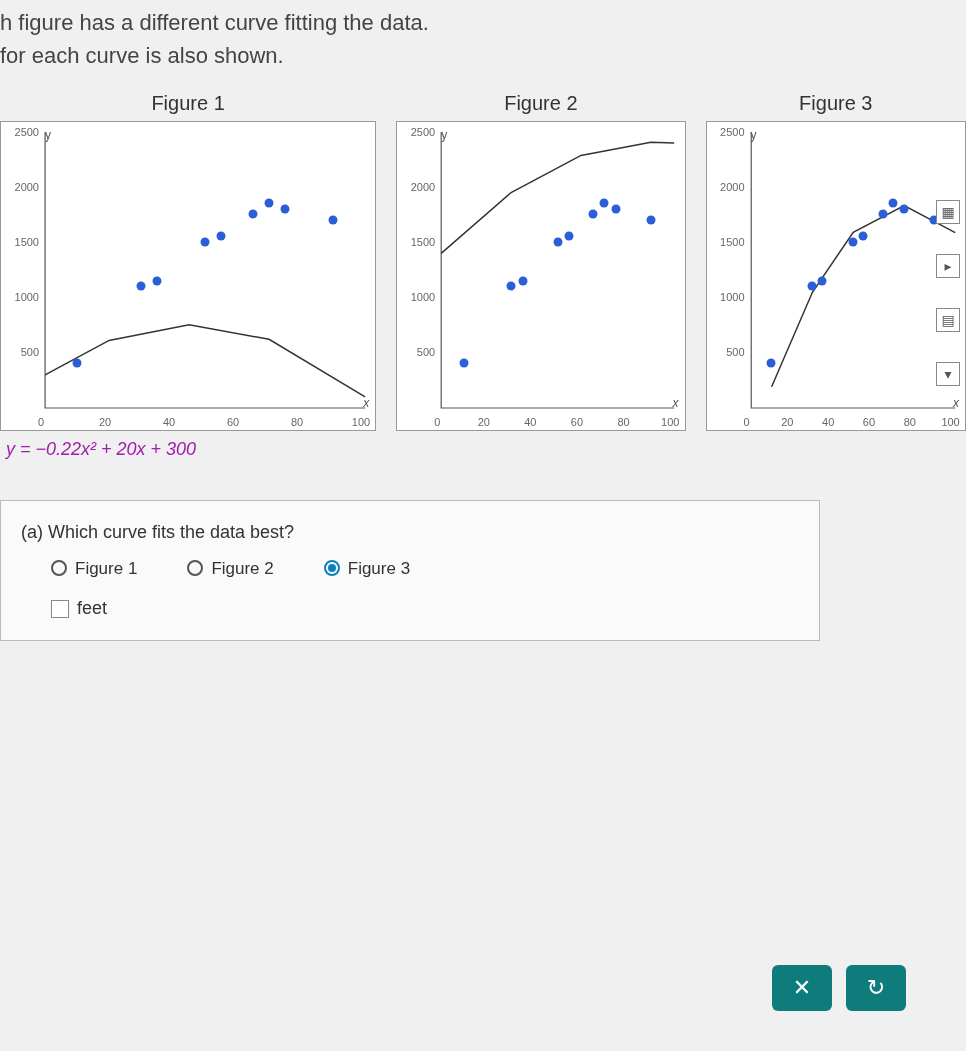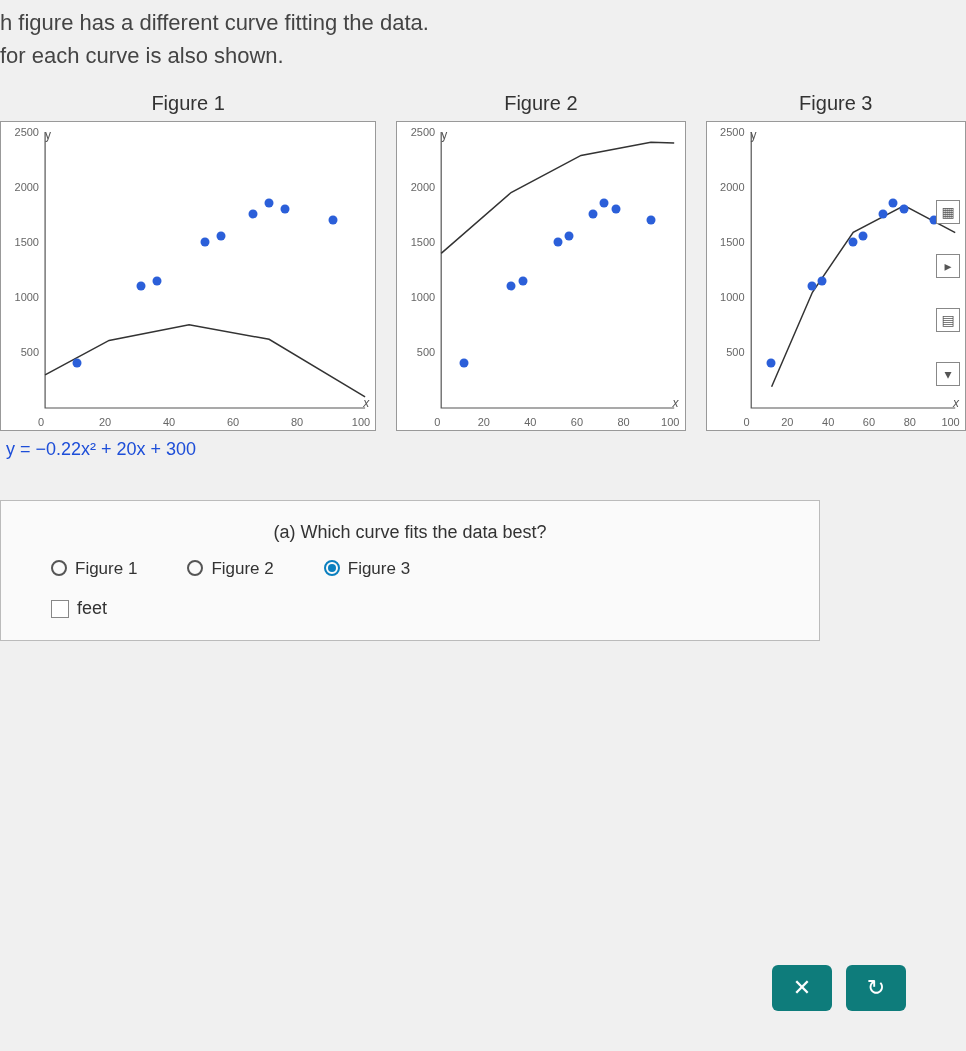--- a/index.html
+++ b/index.html
@@ -98,36 +98,37 @@
   svg.curve {
     position: absolute;
     inset: 0;
     width: 100%;
     height: 100%;
     pointer-events: none;
   }
   .equation {
     font-size: 18px;
     margin-top: 8px;
-    color: #1d4ed8;
+    color: #a21caf;
     text-align: left;
     padding-left: 6px;
+    font-style: italic;
   }
 
   .question-box {
     margin-top: 40px;
     border: 1px solid #bbb;
     background: #fafafa;
     padding: 18px 20px;
     width: 820px;
     font-size: 18px;
     color: #333;
     line-height: 1.5;
   }
-  .qrow { margin-bottom: 14px; text-align: center; }
+  .qrow { margin-bottom: 14px; }
   .radios { display: flex; gap: 50px; margin-top: 10px; padding-left: 30px; }
   .radio-item { display: flex; align-items: center; gap: 8px; font-size: 17px; }
   .radio {
     width: 16px; height: 16px; border: 2px solid #555; border-radius: 50%;
     display: inline-flex; align-items: center; justify-content: center;
   }
   .radio.selected { border-color: #0a7fbf; }
   .radio.selected::after {
     content: ""; width: 8px; height: 8px; background: #0a7fbf; border-radius: 50%;
   }

